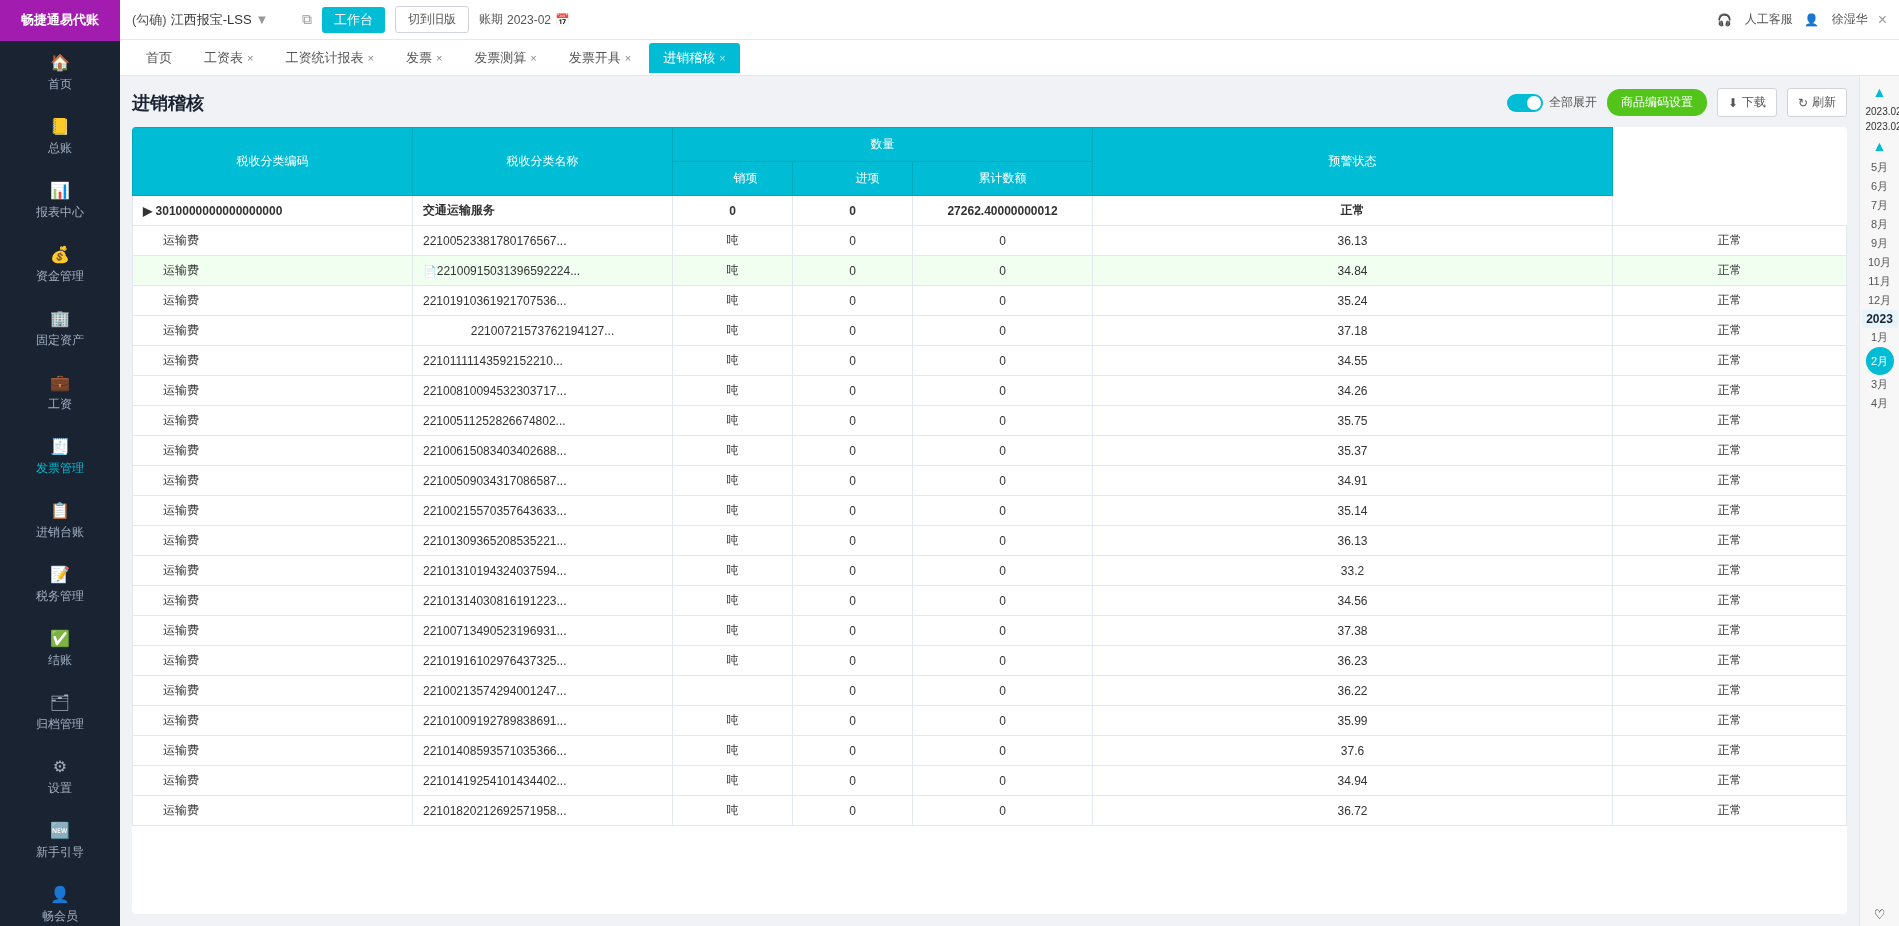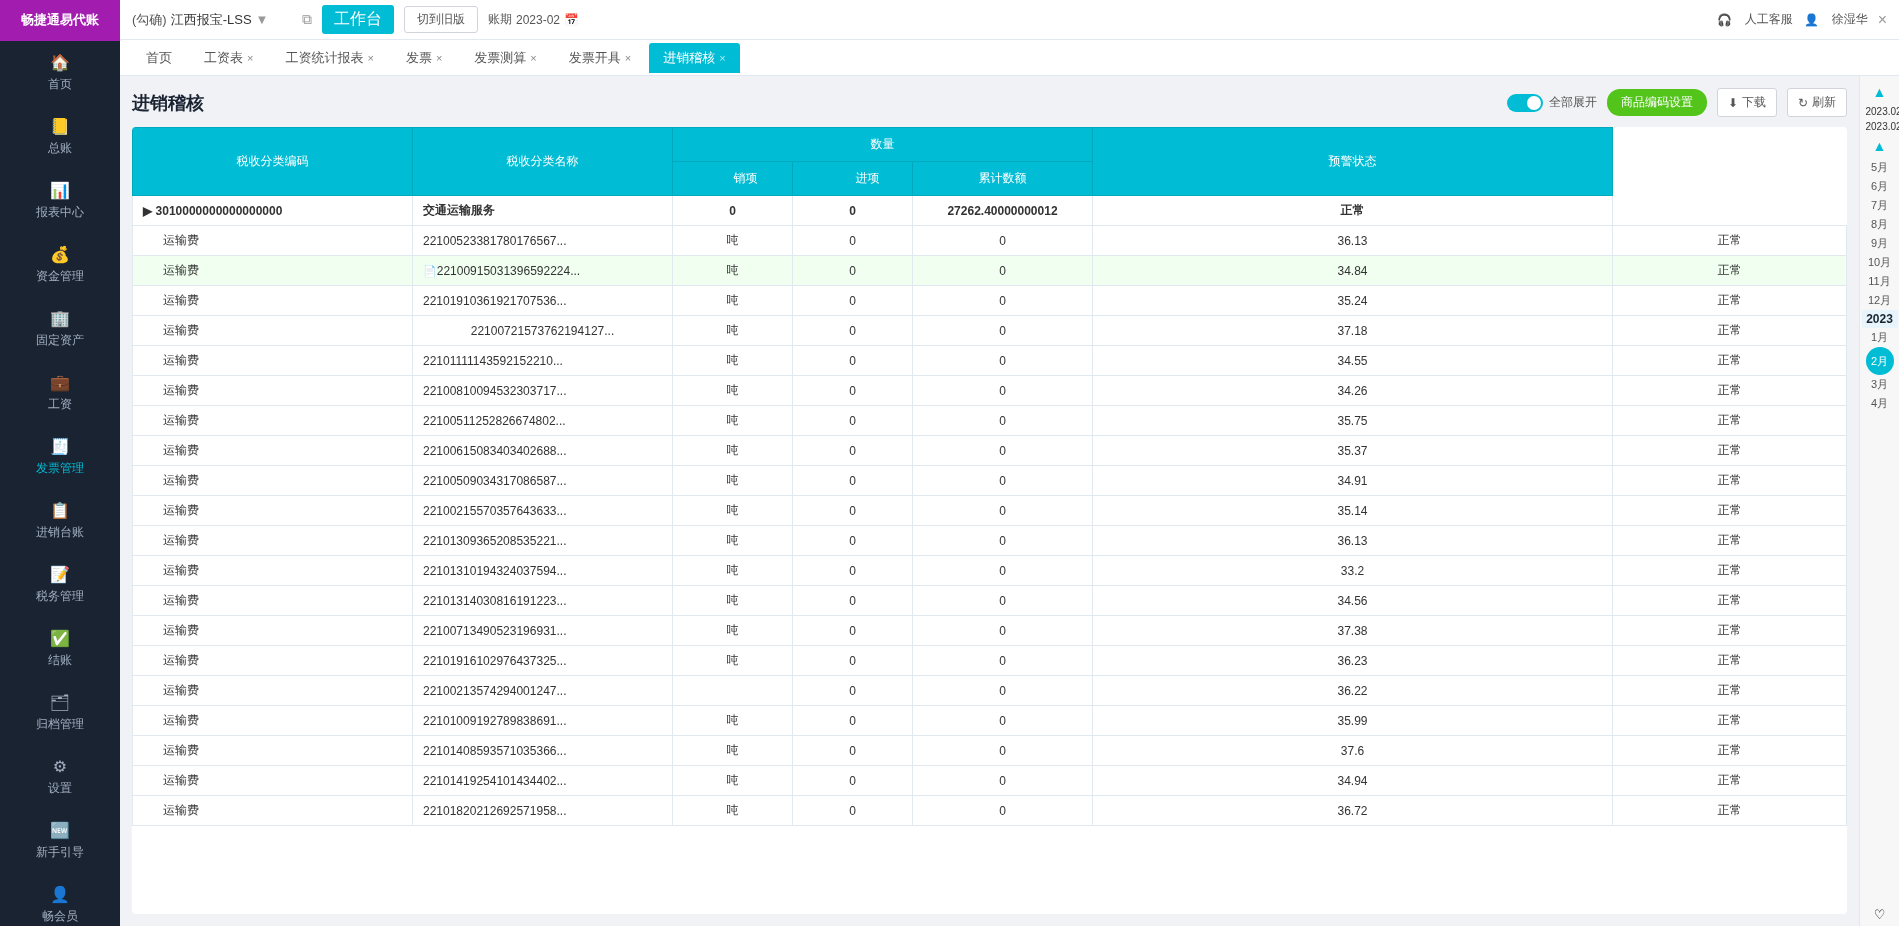--- a/index.html
+++ b/index.html
@@ -63,21 +63,21 @@
       color: #555;
       min-width: 160px;
     }
     .topbar-btn {
       background: #00bcd4;
       color: white;
       border: none;
       border-radius: 3px;
       padding: 4px 12px;
       cursor: pointer;
-      font-size: 16px;
+      font-size: 13px;
     }
     .topbar-btn-outline {
       background: white;
       color: #555;
       border: 1px solid #d1d5db;
       border-radius: 3px;
       padding: 4px 12px;
       cursor: pointer;
       font-size: 12px;
     }

